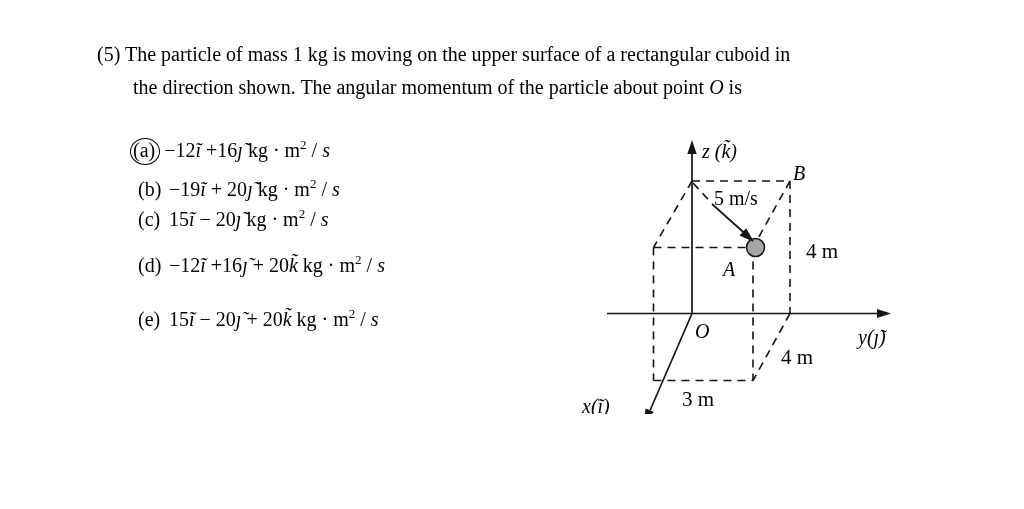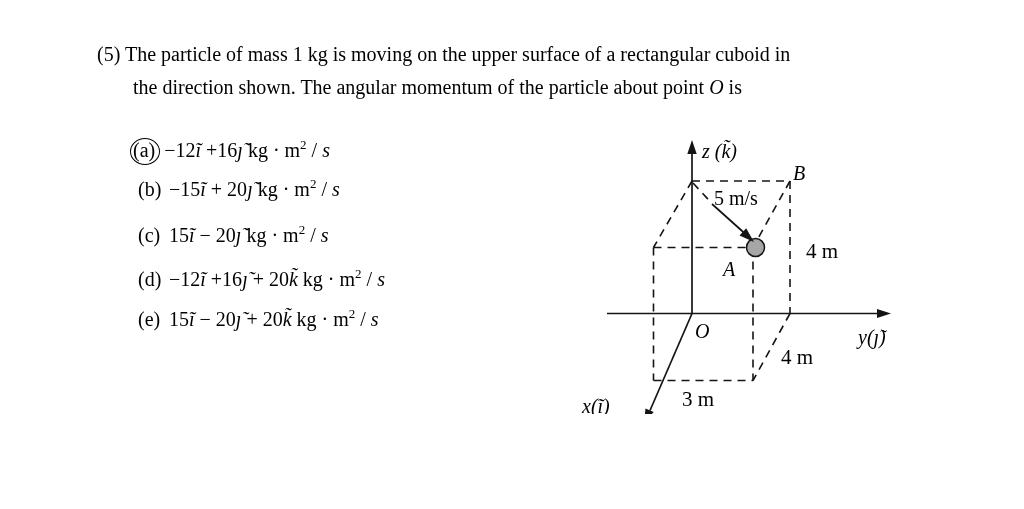--- a/index.html
+++ b/index.html
@@ -32,26 +32,26 @@
 <div id="page">
 
   <div class="tline" id="title-line-1"><span>(5) The particle of mass 1 kg is moving on the upper surface of a rectangular cuboid in</span></div>
   <div class="tline" id="title-line-2"><span>the direction shown. The angular momentum of the particle about point </span><span class="it">O</span><span> is</span></div>
 
   <div>
     <div class="opt-row" style="top:139px">
       <span class="opt-label circled">(a)</span><span class="opt-math"><span>−12</span><span class="it">ĩ</span><span> +16</span><span class="it">ȷ̃</span><span> kg · m</span><sup>2</sup><span> / </span><span class="it">s</span></span>
     </div>
     <div class="opt-row" style="top:178px">
-      <span class="opt-label">(b)</span><span class="opt-math"><span>−15</span><span class="it">ĩ</span><span> + 20</span><span class="it">ȷ̃</span><span> kg · m</span><sup>2</sup><span> / </span><span class="it">s</span></span>
+      <span class="opt-label">(b)</span><span class="opt-math"><span>−19</span><span class="it">ĩ</span><span> + 20</span><span class="it">ȷ̃</span><span> kg · m</span><sup>2</sup><span> / </span><span class="it">s</span></span>
     </div>
-    <div class="opt-row" style="top:224px">
+    <div class="opt-row" style="top:208px">
       <span class="opt-label">(c)</span><span class="opt-math"><span>15</span><span class="it">ĩ</span><span> − 20</span><span class="it">ȷ̃</span><span> kg · m</span><sup>2</sup><span> / </span><span class="it">s</span></span>
     </div>
-    <div class="opt-row" style="top:268px">
+    <div class="opt-row" style="top:254px">
       <span class="opt-label">(d)</span><span class="opt-math"><span>−12</span><span class="it">ĩ</span><span> +16</span><span class="it">ȷ̃</span><span> + 20</span><span class="it">k̃</span><span> kg · m</span><sup>2</sup><span> / </span><span class="it">s</span></span>
     </div>
     <div class="opt-row" style="top:308px">
       <span class="opt-label">(e)</span><span class="opt-math"><span>15</span><span class="it">ĩ</span><span> − 20</span><span class="it">ȷ̃</span><span> + 20</span><span class="it">k̃</span><span> kg · m</span><sup>2</sup><span> / </span><span class="it">s</span></span>
     </div>
   </div>
 
   <svg id="diagram-svg" width="1024" height="509" viewBox="0 0 1024 509">
 
     <line class="dash" x1="692" y1="181" x2="790" y2="181"></line>

